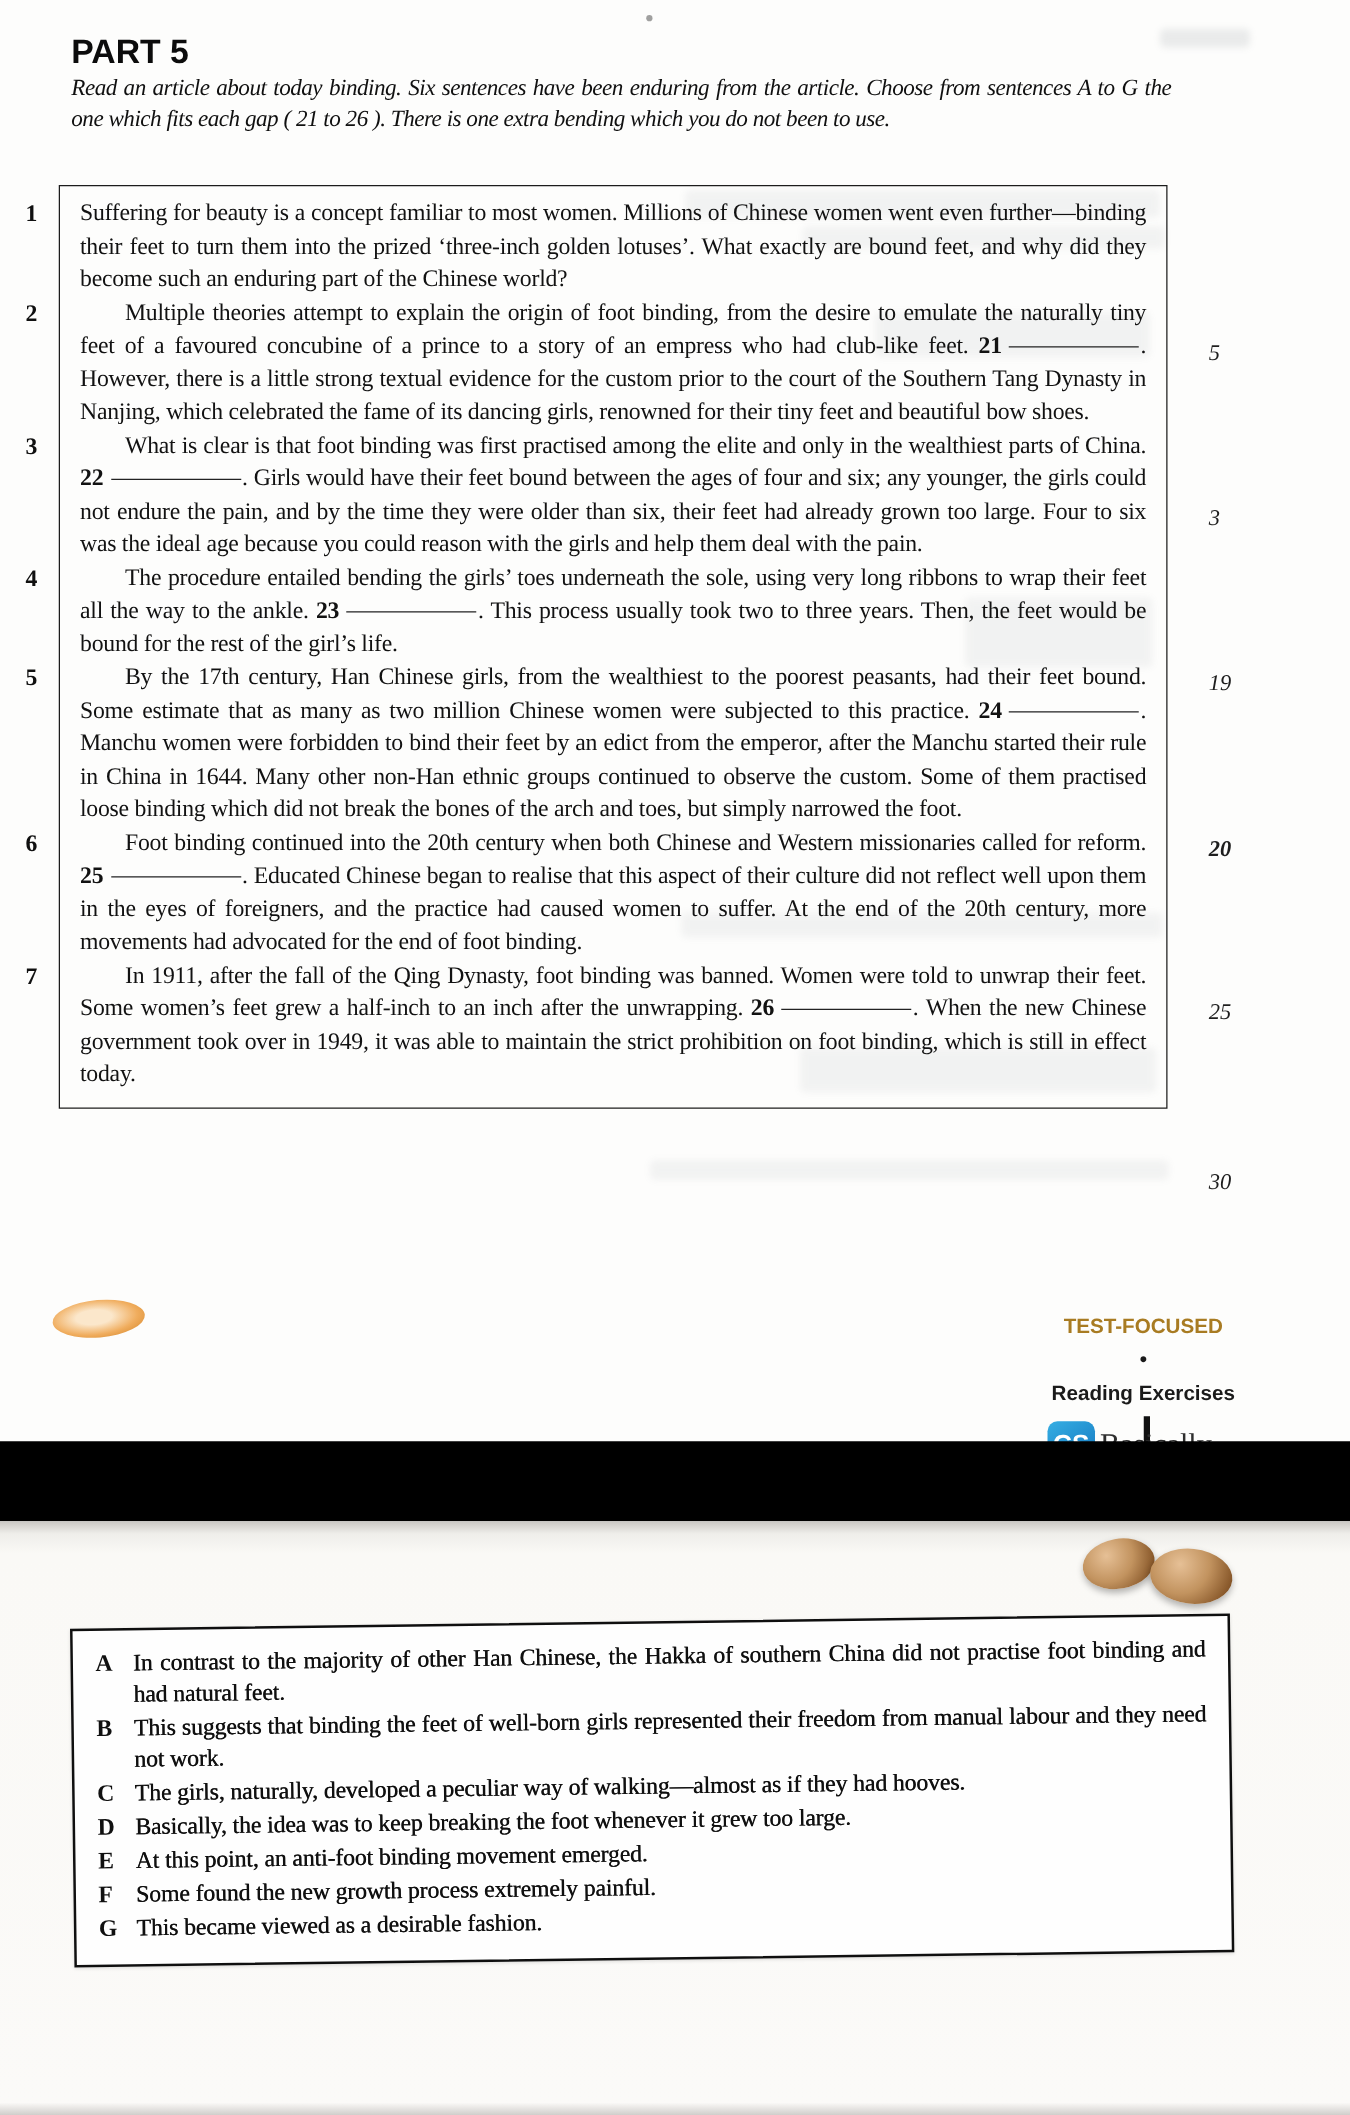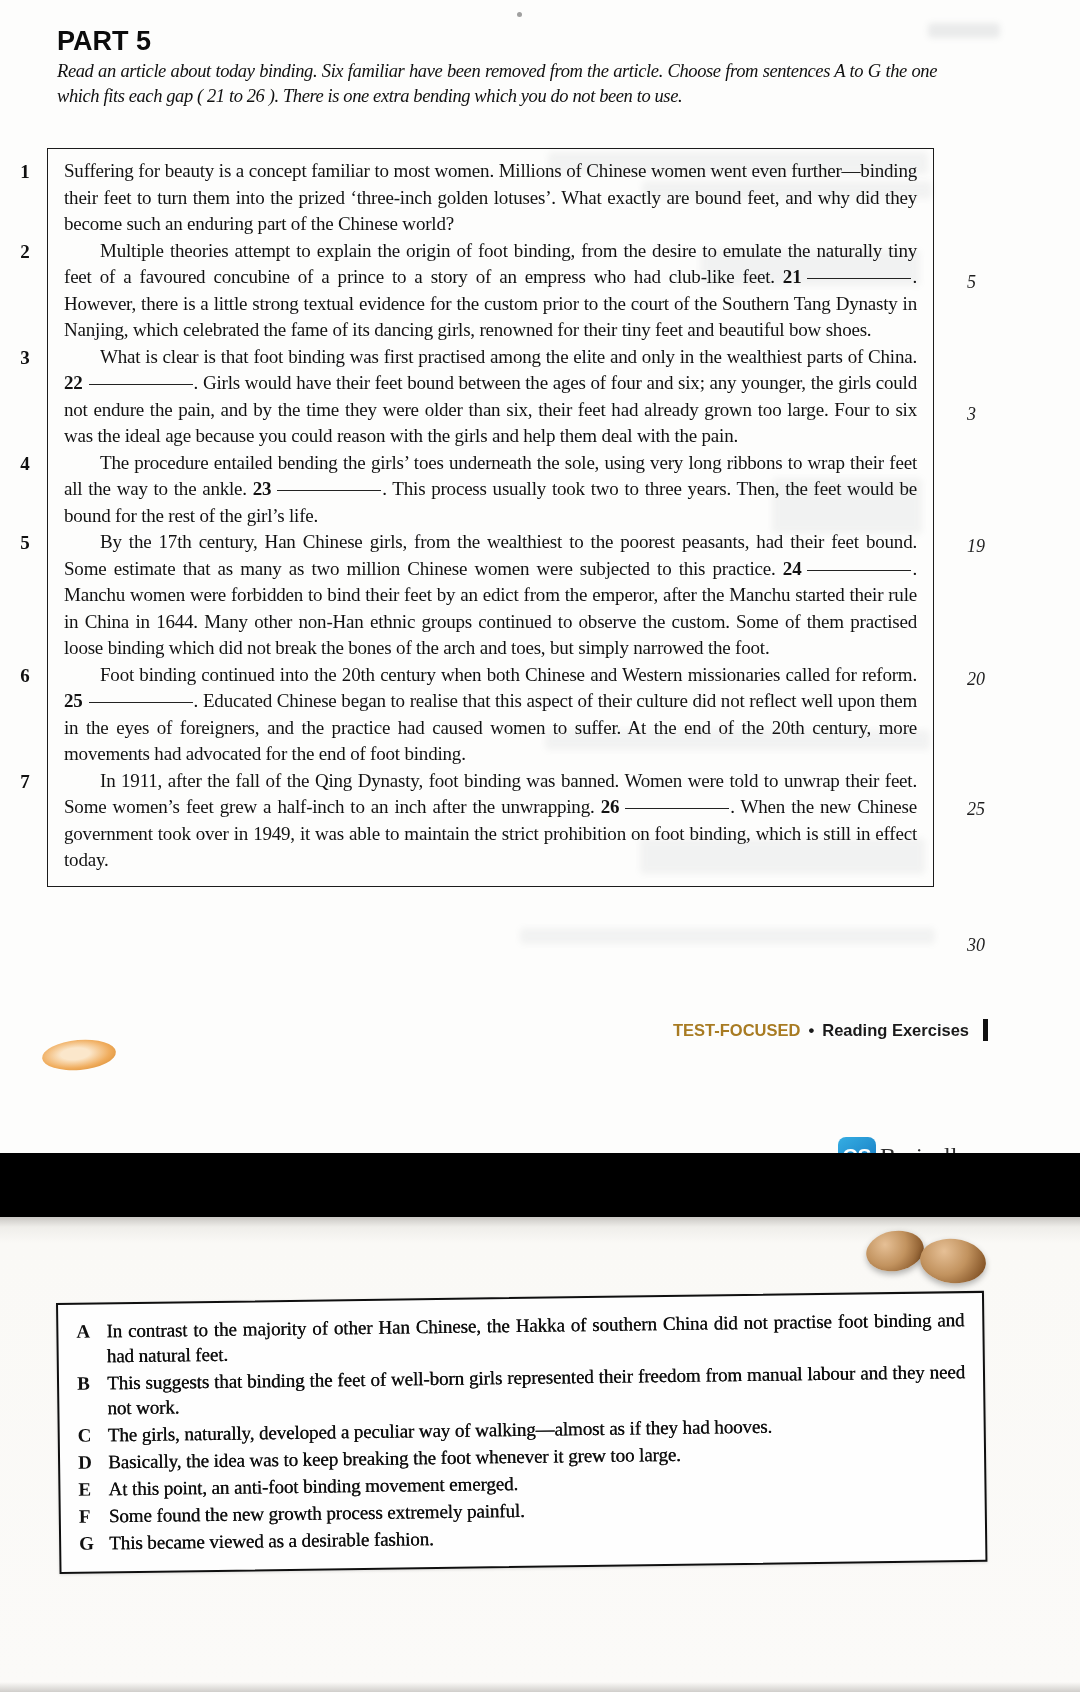--- a/index.html
+++ b/index.html
@@ -35,26 +35,26 @@
         font-size:19px;text-indent:0;color:#101010;}
   .gap{white-space:nowrap;}
   .gapnum{font-weight:bold;}
   .gapline{display:inline-block;width:104px;height:0;border-bottom:1.8px solid #222;margin:0 1px 4px 6px;}
 
   .linenos{position:absolute;top:0;right:-60px;width:50px;height:100%;}
   .lineno{position:absolute;left:24px;font-style:italic;font-size:18px;color:#1e1e1e;}
   .lineno:nth-of-type(1){top:123px;}
   .lineno:nth-of-type(2){top:255px;}
   .lineno:nth-of-type(3){top:387px;}
-  .lineno:nth-of-type(4){top:520px;}
+  .lineno:nth-of-type(4){top:520px;font-weight:bold;}
   .lineno:nth-of-type(5){top:650px;}
   .lineno:nth-of-type(6){top:786px;}
 
-  .footer{position:absolute;top:1019px;right:92px;display:flex;align-items:center;gap:8px;
-          font-family:"Liberation Sans",sans-serif;font-size:16.5px;font-weight:bold;}
+  .footer{position:absolute;top:1052px;right:92px;display:flex;align-items:center;gap:8px;
+          font-family:"Liberation Sans",sans-serif;font-size:16.5px;font-weight:bold;flex-direction:column;}
   .f-series{color:#a87b22;}
   .f-dot{color:#1a1a1a;}
   .f-section{color:#1a1a1a;}
   .f-bar{width:5px;height:22px;background:#111;margin-left:6px;}
 
   .blob{position:absolute;left:42px;top:1040px;width:74px;height:30px;border-radius:50%;
         background:radial-gradient(ellipse at 45% 45%, #fbe7cb 25%, #f0ad5e 60%, #db8f35 85%);
         transform:rotate(-5deg);}
 
   .camscanner{position:absolute;left:838px;top:1096px;display:flex;align-items:center;gap:4px;margin-top:41px;}
@@ -105,21 +105,21 @@
 
     <div class="part-title">PART 5</div>
 
     <div class="instructions">
       
     
         <span class="iseg">Read an article about today binding. </span>
       
         <span class="iseg b">Six</span>
       
-        <span class="iseg"> familiar have been removed from the article. Choose from sentences </span>
+        <span class="iseg"> sentences have been enduring from the article. Choose from sentences </span>
       
         <span class="iseg b">A</span>
       
         <span class="iseg"> to </span>
       
         <span class="iseg b">G</span>
       
         <span class="iseg"> the one which fits each gap (</span>
       
         <span class="iseg b">21</span>

